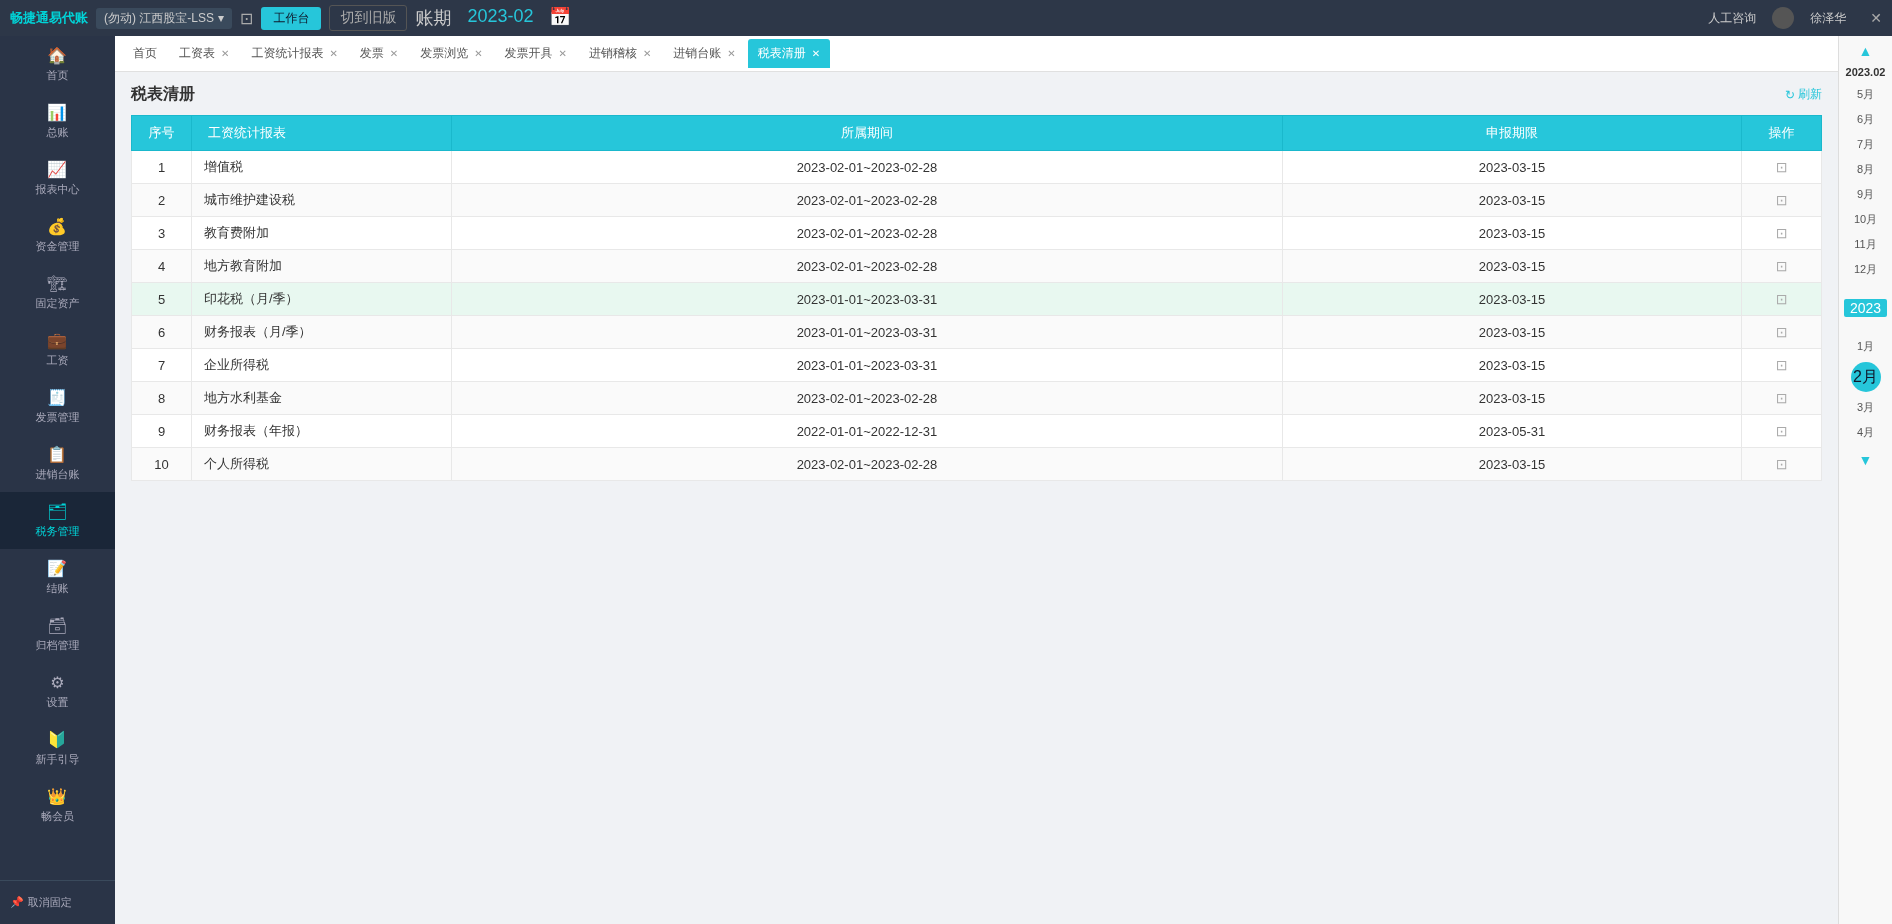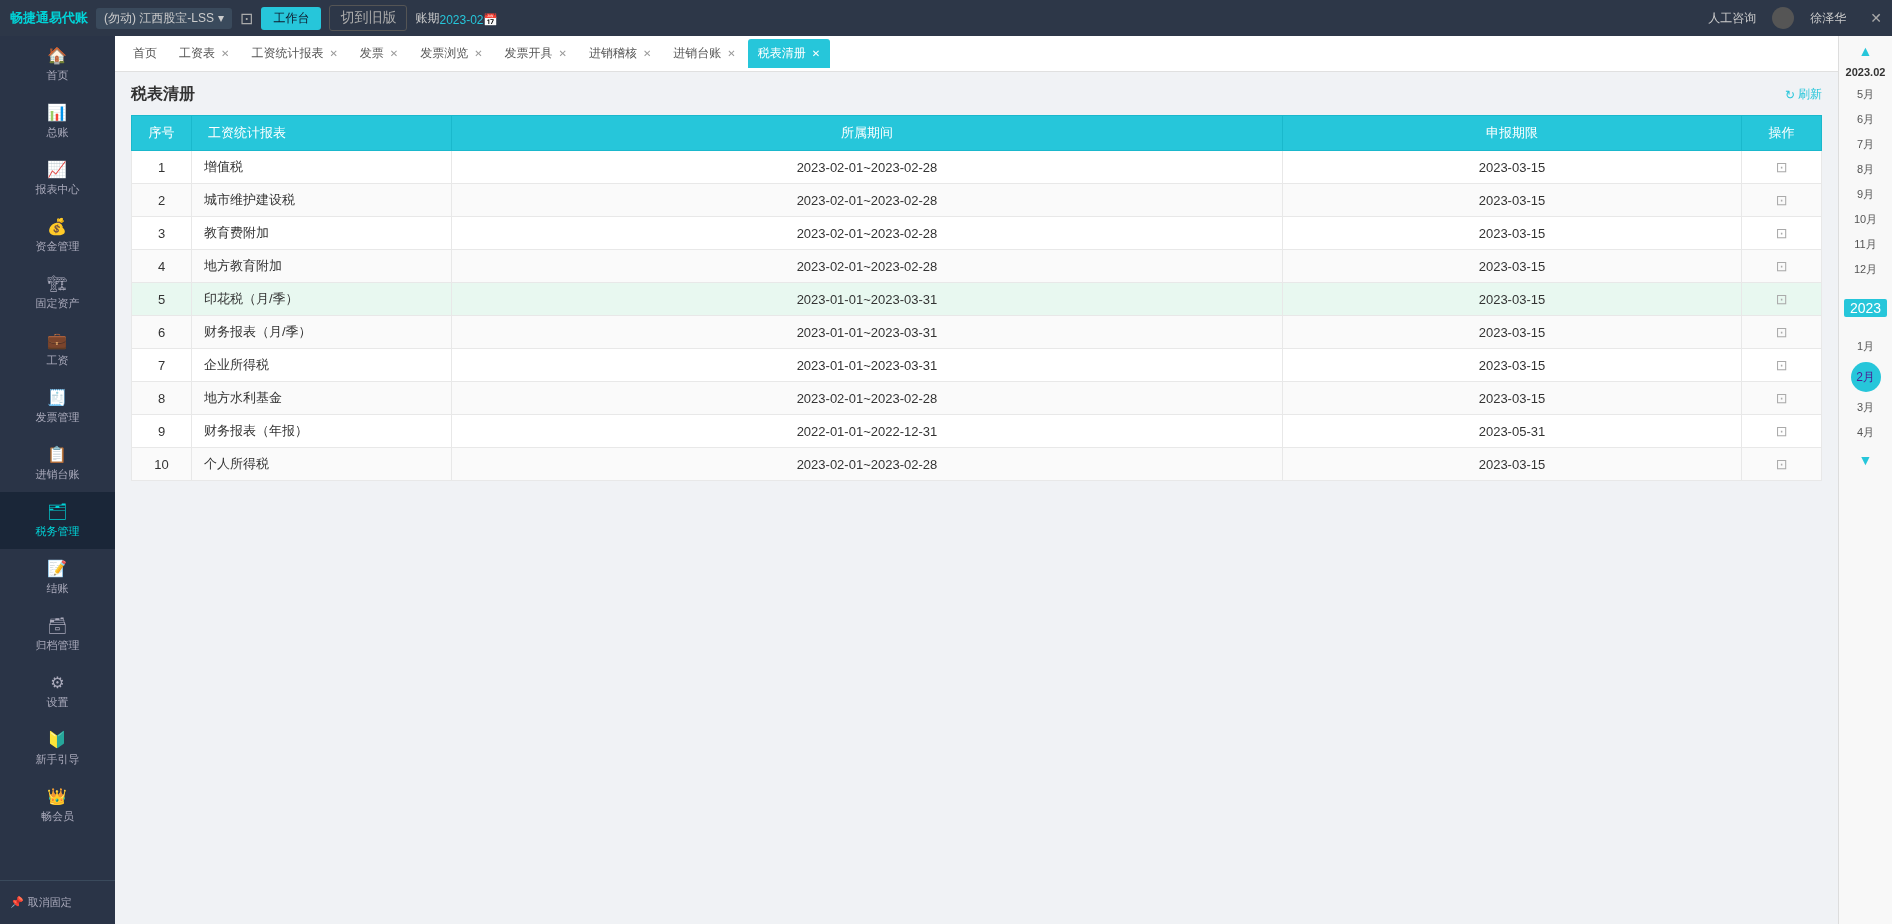--- a/index.html
+++ b/index.html
@@ -13,21 +13,21 @@
     .content-area { flex: 1; display: flex; flex-direction: column; overflow: hidden; }
     .tab-bar { height: 36px; background: #fff; display: flex; align-items: center; padding: 0 8px; gap: 2px; border-bottom: 1px solid #e0e0e0; flex-shrink: 0; }
     .page-content { flex: 1; padding: 12px 16px; overflow: auto; position: relative; }
     .right-panel { width: 54px; background: #f8f8f8; border-left: 1px solid #ddd; display: flex; flex-direction: column; align-items: center; padding-top: 4px; flex-shrink: 0; }
 
     
     .top-bar-logo { color: #00d4d8; font-size: 13px; font-weight: bold; }
     .top-bar-company { background: #3a4a5c; color: #ccc; font-size: 12px; padding: 2px 8px; border-radius: 3px; display: flex; align-items: center; gap: 4px; }
     .top-bar-btn { background: #26c6da; color: #0f172a; border: none; padding: 3px 12px; border-radius: 3px; cursor: pointer; font-size: 12px; }
     .top-bar-btn-outline { background: transparent; color: #aaa; border: 1px solid #555; padding: 3px 10px; border-radius: 3px; cursor: pointer; font-size: 14px; }
-    .top-bar-period { color: #ccc; font-size: 12px; display: flex; align-items: flex-end; gap: 0; }
+    .top-bar-period { color: #ccc; font-size: 18px; display: flex; align-items: flex-start; gap: 16px; }
     .top-bar-right { margin-left: auto; display: flex; align-items: center; gap: 16px; color: #ccc; font-size: 12px; }
     .sidebar-item { display: flex; flex-direction: column; align-items: center; padding: 10px 0; cursor: pointer; color: #aab; font-size: 11px; gap: 3px; }
     .sidebar-item.active { background: #1a2638; color: #00d4d8; }
     .sidebar-item .icon { font-size: 16px; }
     .sidebar-footer { margin-top: auto; padding: 8px 0; border-top: 1px solid #3a4a5c; }
     .sidebar-footer-item { display: flex; align-items: center; gap: 4px; padding: 6px 10px; color: #aab; font-size: 11px; cursor: pointer; }
 
     
     .tab-item { padding: 6px 10px; font-size: 12px; color: #555; cursor: pointer; display: flex; align-items: center; gap: 4px; border-radius: 3px 3px 0 0; white-space: nowrap; }
     .tab-item.active { background: #26c6da; color: #fff; }
@@ -309,20 +309,20 @@
         <div class="month-item">7月</div>
         <div class="month-item">8月</div>
         <div class="month-item">9月</div>
         <div class="month-item">10月</div>
         <div class="month-item">11月</div>
         <div class="month-item">12月</div>
       </div>
       <div style="background:#26c6da; color:#fff; font-size:14px; padding:1px 6px; border-radius:2px; margin:17px 0; cursor:pointer;">2023</div>
       <div class="panel-section">
         <div class="month-item">1月</div>
-        <div style="background:#26c6da; color:#4c1d95; border-radius:50%; width:30px; height:30px; display:flex; align-items:center; justify-content:center; font-size:12px; cursor:pointer; margin:3px auto;">2月</div>
+        <div style="background:#26c6da; color:#0f172a; border-radius:50%; width:30px; height:30px; display:flex; align-items:center; justify-content:center; font-size:16px; cursor:pointer; margin:3px auto;">2月</div>
         <div class="month-item">3月</div>
         <div class="month-item">4月</div>
       </div>
       <span class="panel-chevron" style="margin-top:4px;">▼</span>
     </div>
   </div>
 </div>
 
 </body></html>

